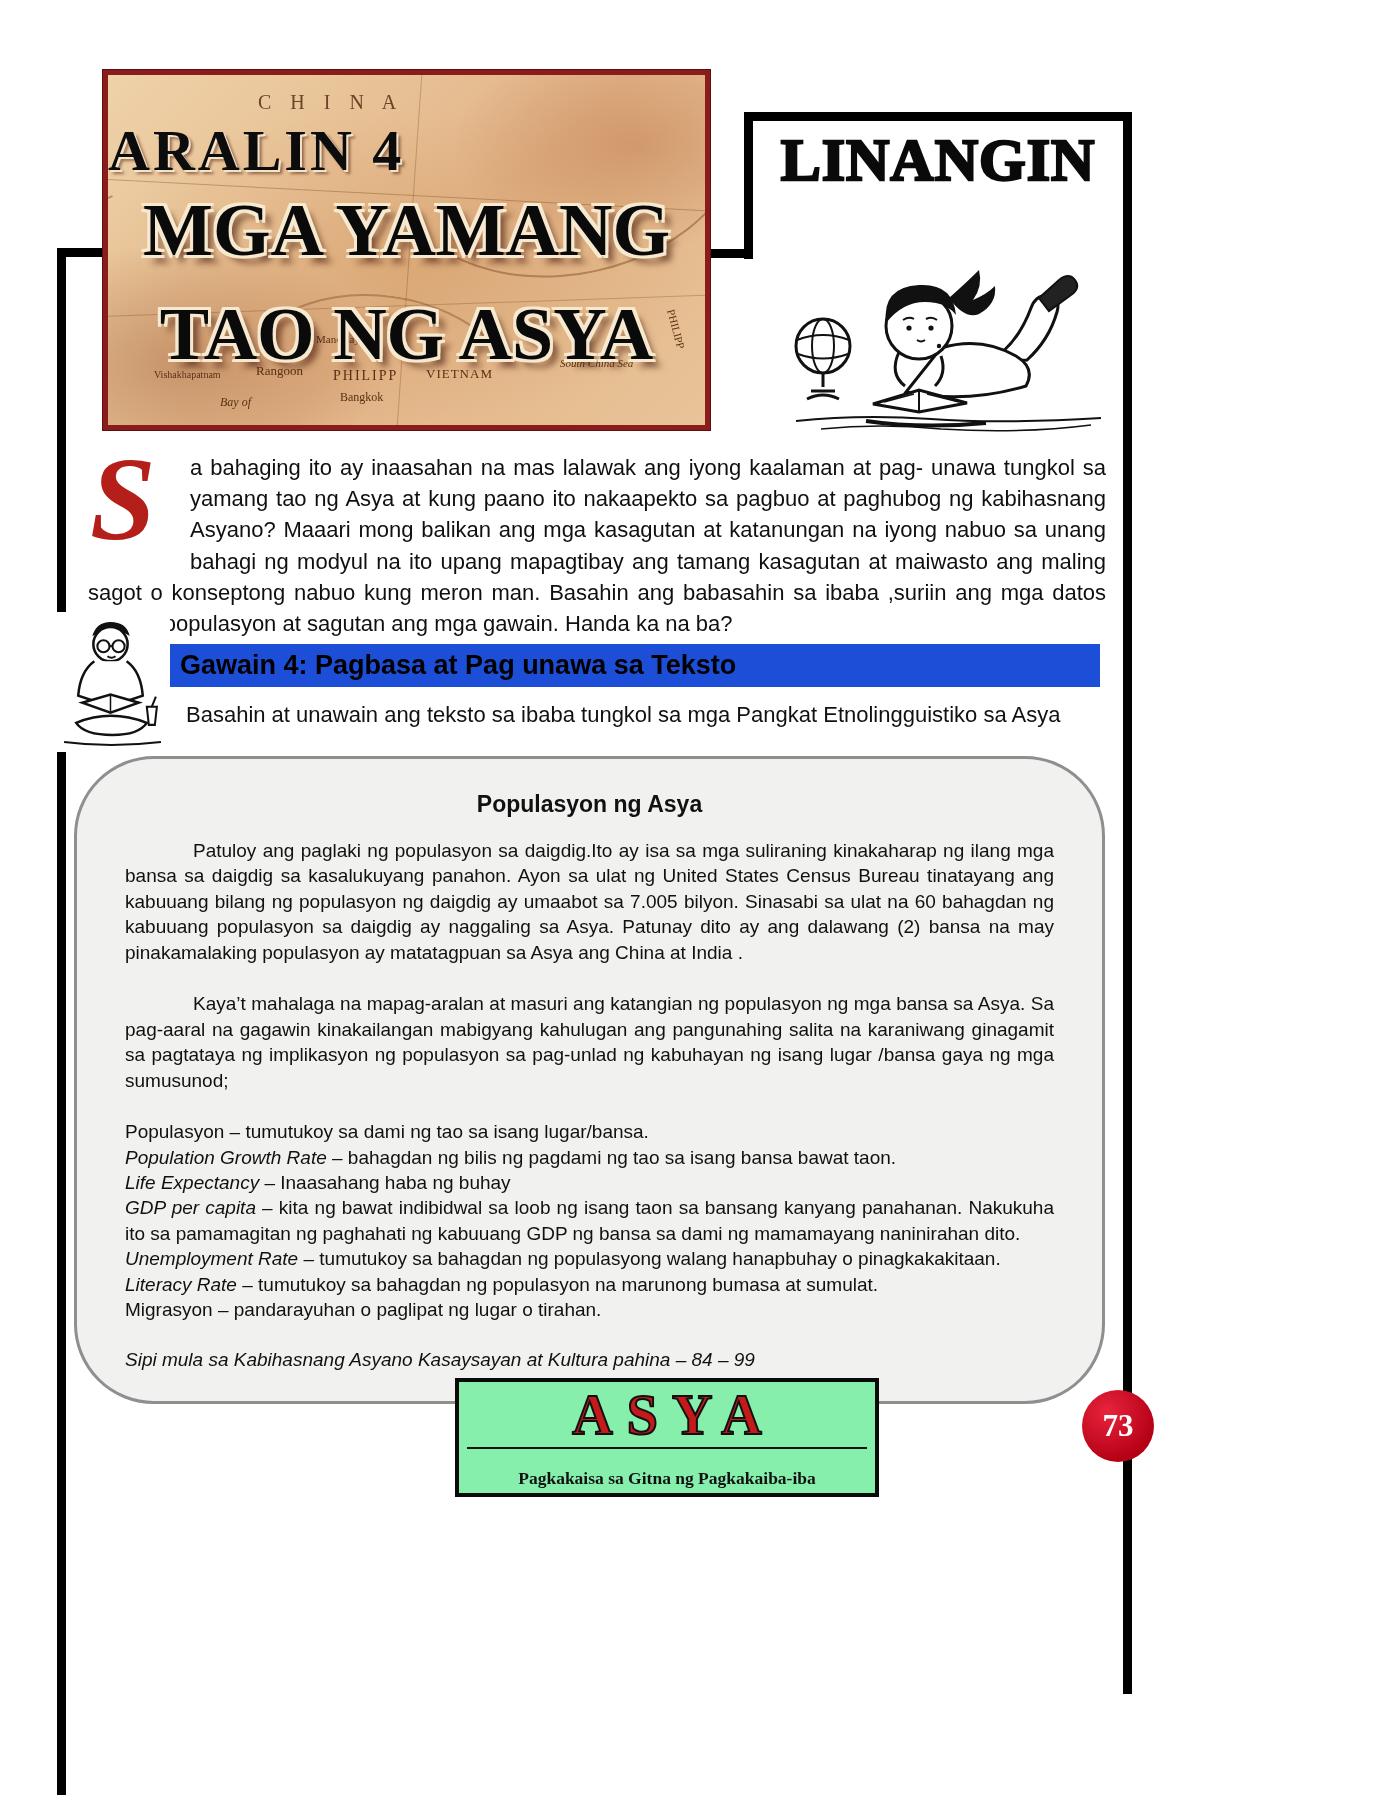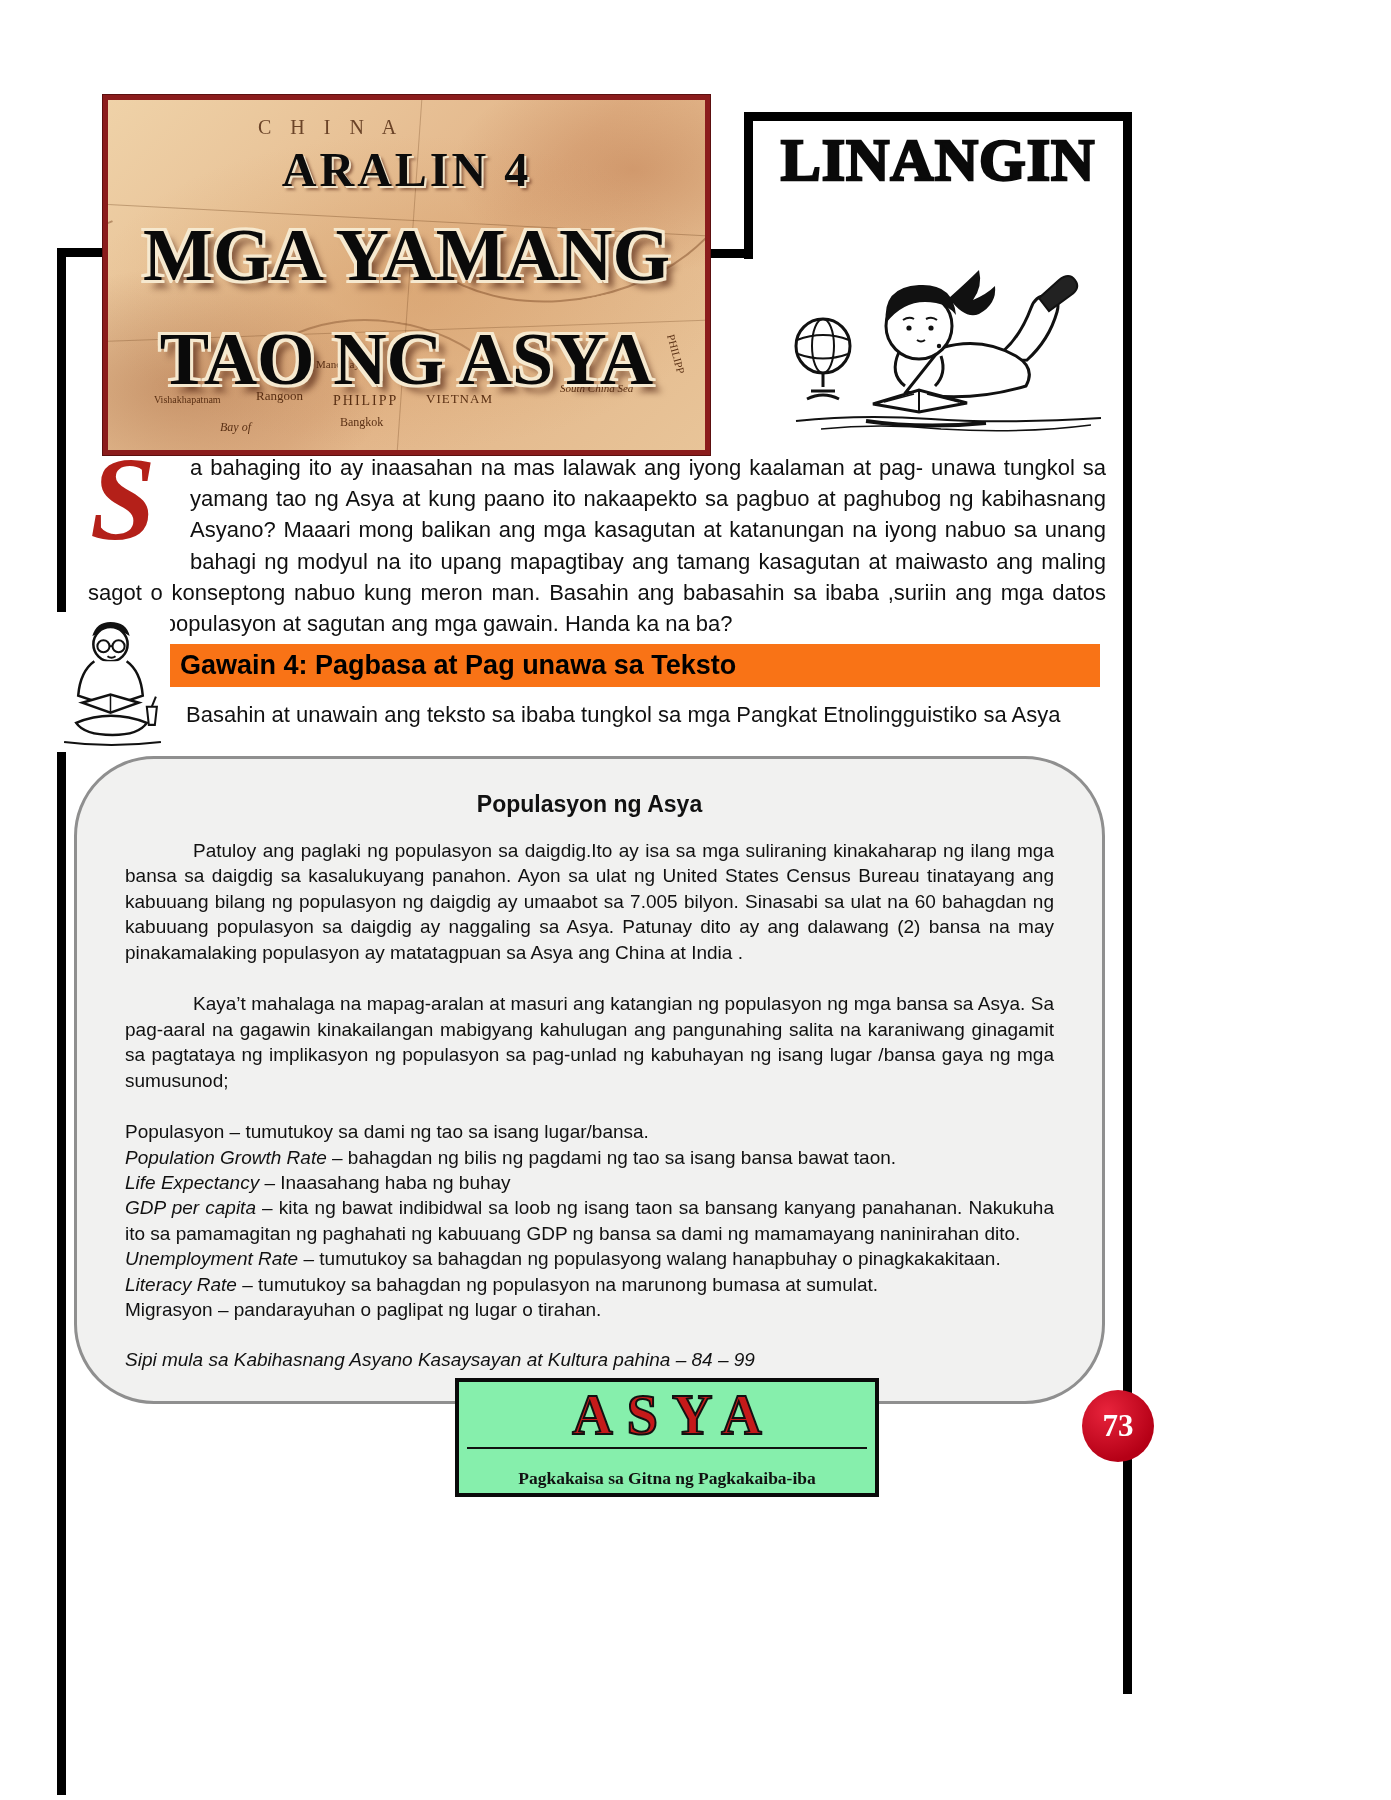--- a/index.html
+++ b/index.html
@@ -9,21 +9,21 @@
 
   
   .vbar-left  { position:absolute; left:57px;  top:248px; width:9px;  height:1547px; background:#000; }
   .tick-left  { position:absolute; left:57px;  top:248px; width:50px; height:9px;   background:#000; }
   .tick-right { position:absolute; left:704px; top:249px; width:44px; height:9px;   background:#000; }
   .frame-top  { position:absolute; left:744px; top:112px; width:388px; height:9px;  background:#000; }
   .frame-left { position:absolute; left:744px; top:112px; width:9px;  height:147px; background:#000; }
   .vbar-right { position:absolute; left:1123px; top:112px; width:9px; height:1582px; background:#000; }
 
   
-  .lesson-box { position:absolute; left:103px; top:95px; width:607px; height:360px;
+  .lesson-box { position:absolute; left:103px; top:70px; width:607px; height:360px;
                 border:5px solid #8b1c1c; box-shadow:0 0 0 1px #5c0f0f, inset 0 0 0 1px #5c0f0f;
                 background:#e9c49c; overflow:hidden; }
   .map-bg { position:absolute; inset:0;
       background:
         radial-gradient(ellipse 300px 170px at 12% 82%, rgba(150,80,40,.38), transparent 70%),
         radial-gradient(ellipse 260px 150px at 88% 20%, rgba(170,90,45,.32), transparent 70%),
         radial-gradient(ellipse 420px 210px at 50% 55%, rgba(205,145,85,.35), transparent 75%),
         linear-gradient(135deg,#efd2a8,#e2b488 55%,#e8c498); }
   .map-line { position:absolute; border-radius:50%; border:2px solid transparent; }
   .ml1 { left:-90px; top:110px; width:420px; height:320px;
@@ -40,22 +40,22 @@
   .m1 { left:208px; top:258px; font-size:11px; }
   .m2 { left:148px; top:288px; font-size:13px; }
   .m3 { left:225px; top:293px; font-size:14px; letter-spacing:2px; }
   .m4 { left:232px; top:315px; font-size:12px; }
   .m5 { left:318px; top:291px; font-size:13px; letter-spacing:1px; }
   .m6 { left:452px; top:282px; font-size:11px; font-style:italic; }
   .m7 { left:46px;  top:294px; font-size:10px; }
   .m8 { left:112px; top:320px; font-size:12px; font-style:italic; }
   .m9 { left:548px; top:248px; font-size:11px; transform:rotate(75deg); }
 
-  .lesson-label { position:absolute; left:0; right:0; top:42px; z-index:2; text-align:center;
-      font-family:"Liberation Serif", serif; font-weight:bold; font-size:48px; letter-spacing:3px; color:#0c0c0c;
+  .lesson-label { position:absolute; left:0; right:0; top:42px; z-index:2; 
+      font-family:"Liberation Serif", serif; font-weight:bold; font-size:58px; letter-spacing:3px; color:#0c0c0c;
       text-shadow:2px 2px 0 rgba(246,233,207,.95), 4px 4px 3px rgba(80,30,15,.55); }
   .lesson-title { position:absolute; left:0; right:0; z-index:2; text-align:center;
       font-family:"Liberation Serif", serif; font-weight:bold; font-size:74px; line-height:1; color:#0a0a0a;
       text-shadow:-3px -3px 0 #f6e9cf, 3px -3px 0 #f6e9cf, -3px 3px 0 #f6e9cf, 3px 3px 0 #f6e9cf,
                   8px 8px 6px rgba(70,25,10,.6); }
   .t1 { top:118px; }
   .t2 { top:222px; }
 
   
   .linangin { position:absolute; left:752px; top:126px; width:372px; text-align:center;
@@ -65,21 +65,21 @@
 
   
   .intro { position:absolute; left:88px; top:452px; width:1018px;
            font-size:22px; line-height:1.42; text-align:justify; color:#101010; }
   .dropcap { float:left; width:90px; height:96px; font-family:"Liberation Serif", serif;
              font-style:italic; font-weight:bold; font-size:118px; line-height:88px;
              color:#b42019; margin:4px 10px 0 2px; }
 
   
   .boy { position:absolute; left:54px; top:612px; width:116px; height:140px; background:#fff; z-index:3; }
-  .banner { position:absolute; left:166px; top:644px; width:934px; height:43px; background:#f97316;
+  .banner { position:absolute; left:166px; top:644px; width:934px; height:43px; background:#1d4ed8;
             display:flex; align-items:center; padding-left:14px; font-weight:bold; font-size:27px; color:#000; }
   .instruction { position:absolute; left:186px; top:702px; width:920px; font-size:22px; }
 
   
   .reading-box { position:absolute; left:74px; top:756px; width:1031px; min-height:648px;
                  background:#f1f1f0; border:3px solid #8f8f8f; border-radius:80px;
                  padding:32px 48px 20px; z-index:2; }
   .reading-title { text-align:center; font-weight:bold; font-size:23px; margin-bottom:20px; }
   .reading-box p { font-size:19px; line-height:1.34; text-align:justify; }
   .para { text-indent:68px; margin-bottom:26px; }

